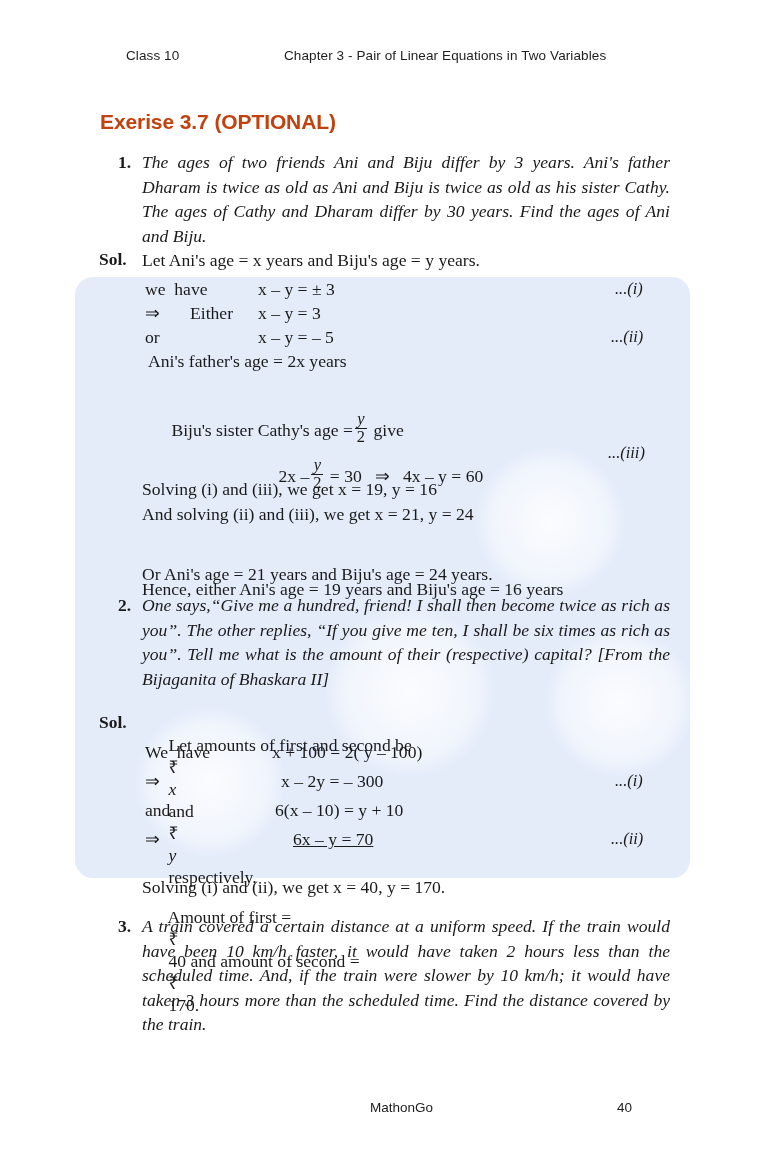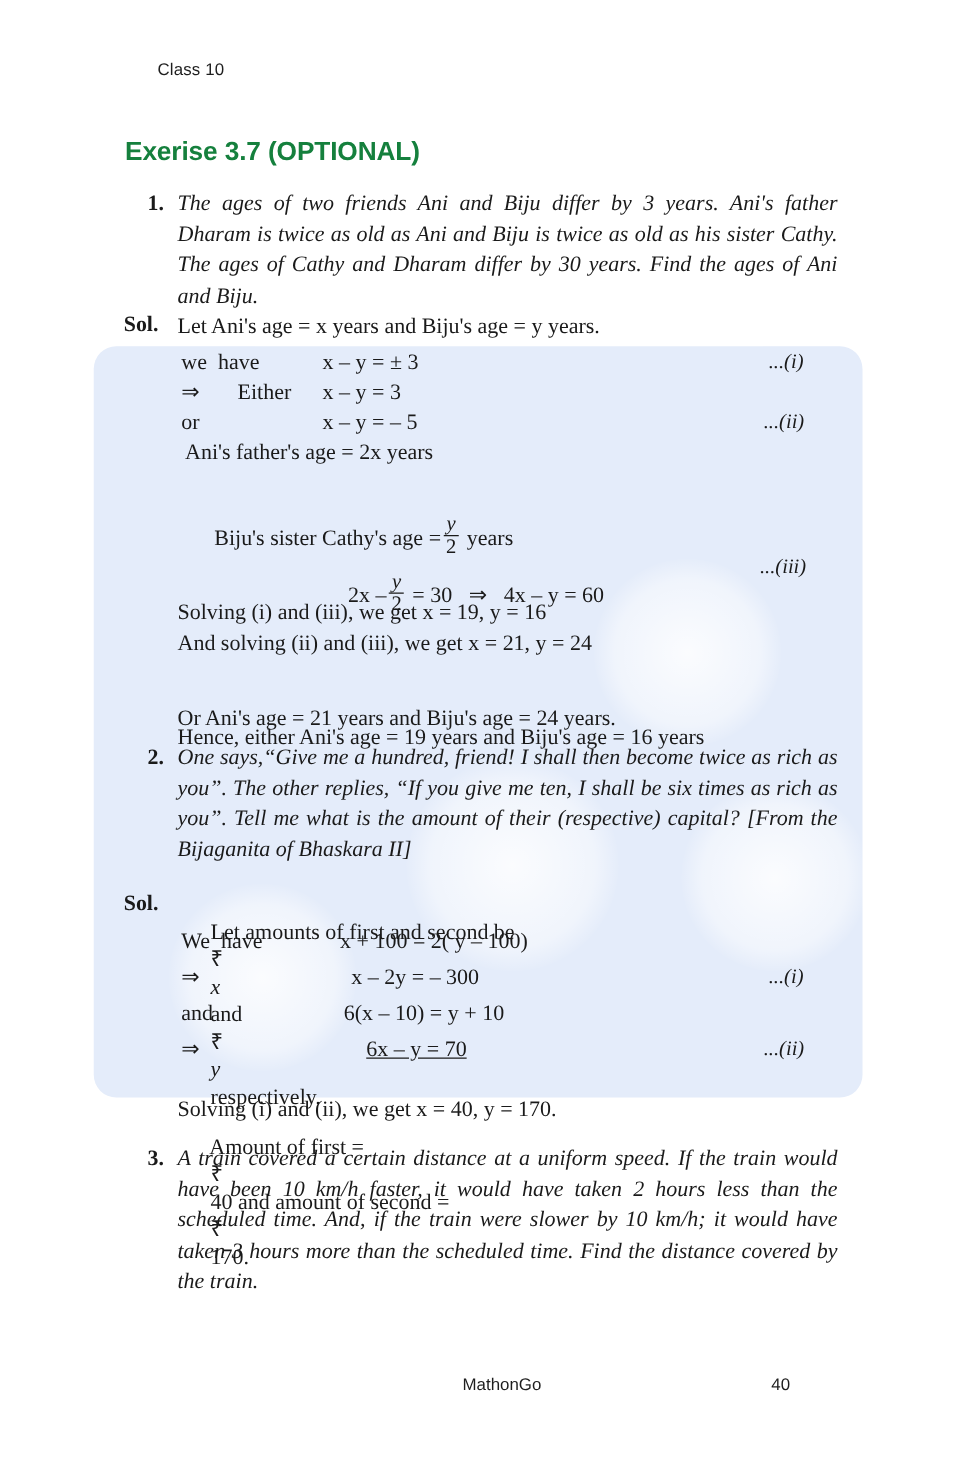--- a/index.html
+++ b/index.html
@@ -50,21 +50,21 @@
 
   
   .exercise-title {
     position: absolute;
     top: 110px;
     left: 100px;
     font-family: "Liberation Sans", sans-serif;
     font-weight: bold;
     font-size: 21px;
     letter-spacing: -0.1px;
-    color: #15803d;
+    color: #c2410c;
   }
 
   
   .highlight-band {
     position: absolute;
     left: 75px;
     top: 277px;
     width: 615px;
     height: 601px;
     background: #e4ecfa;
@@ -172,20 +172,21 @@
     top: 0;
   }
 </style>
 </head>
 <body>
 
 <div class="page">
 
   <div class="running-head">
     <span class="rh-class">Class 10</span>
+    <span class="rh-chapter">Chapter 3 - Pair of Linear Equations in Two Variables</span>
   </div>
 
   <div class="exercise-title">Exerise 3.7 (OPTIONAL)</div>
 
   <div class="highlight-band">
     <div class="watermark-blob" style="left:400px; top:170px; width:150px; height:150px;"></div>
     <div class="watermark-blob" style="left:250px; top:330px; width:170px; height:170px;"></div>
     <div class="watermark-blob" style="left:470px; top:350px; width:150px; height:150px;"></div>
     <div class="watermark-blob" style="left:60px;  top:430px; width:150px; height:150px;"></div>
   </div>
@@ -206,21 +207,21 @@
     <div class="body-line" style="left:190px; top:302px;">Either</div>
     <div class="body-line" style="left:258px; top:302px;">x – y = 3</div>
 
     <div class="body-line" style="left:145px; top:326px;">or</div>
     <div class="body-line" style="left:258px; top:326px;">x – y = – 5</div>
     <div class="eqmark" style="left:611px; top:327px;">...(ii)</div>
 
     <div class="body-line" style="left:148px; top:350px;">Ani's father's age = 2x years</div>
 
     <div class="body-line" style="left:145px; top:390px;">
-      <span>Biju's sister Cathy's age =</span><span class="frac"><span class="num">y</span><span class="den">2</span></span> <span>years</span>
+      <span>Biju's sister Cathy's age =</span><span class="frac"><span class="num">y</span><span class="den">2</span></span> <span>give</span>
     </div>
 
     <div class="body-line" style="left:252px; top:436px;">
       <span>2x –</span><span class="frac"><span class="num">y</span><span class="den">2</span></span> <span>= 30</span>&nbsp;&nbsp;&nbsp;<span>⇒</span>&nbsp;&nbsp;&nbsp;<span>4x – y = 60</span>
     </div>
     <div class="eqmark" style="left:608px; top:443px;">...(iii)</div>
 
     <div class="body-line" style="left:142px; top:478px;">Solving (i) and (iii), we get x = 19, y = 16</div>
     <div class="body-line" style="left:142px; top:503px;">And solving (ii) and (iii), we get x = 21, y = 24</div>
     <div class="body-line" style="left:142px; top:538px;margin-top:40px;">Hence, either Ani's age = 19 years and Biju's age = 16 years</div>

